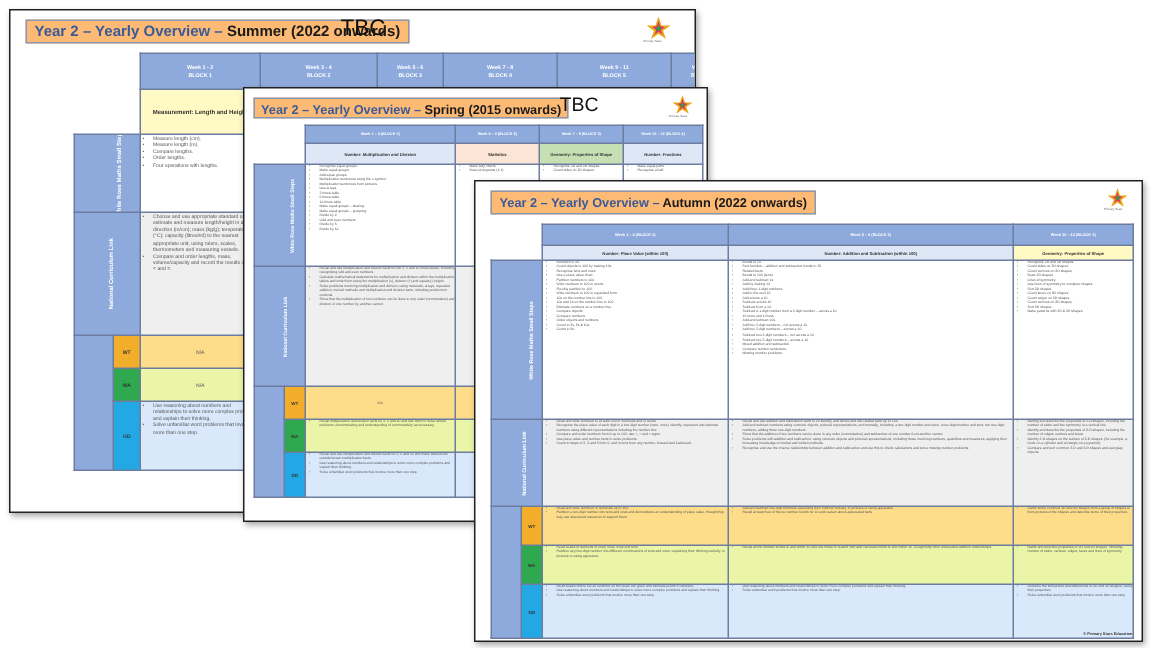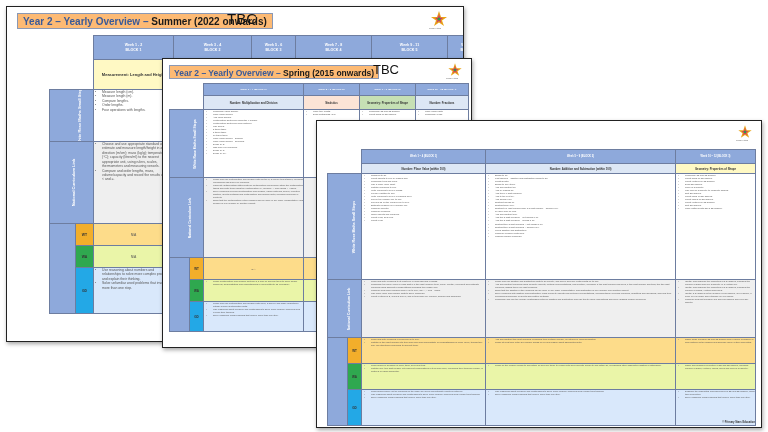--- a/index.html
+++ b/index.html
@@ -335,20 +335,23 @@
           </td>
       <td class="cell gd"></td>
           <td class="cell gd"></td>
           <td class="cell gd"></td>
     </tr>
   </tbody>
     </table>
 </div>
 
 <div class="page" id="autumn">
+  <div class="title-box">
+    <span>Year 2 – Yearly Overview – </span><span class="season">Autumn  (2022 onwards)</span>
+  </div>
   <div class="logo" style="left:418px;top:4px;width:22px;height:20px;">
     <svg class="star" width="20" height="14" viewBox="0 0 24 16">
       <polygon points="12,0 14,6 20,6 15,9.5 17,15 12,11.5 7,15 9,9.5 4,6 10,6" fill="#e8a317"></polygon>
       <polygon points="12,3 13,6.5 16,7 13.5,9 14.5,12 12,10 9.5,12 10.5,9 8,7 11,6.5" fill="#d6336c"></polygon>
       <circle cx="12" cy="8" r="1.5" fill="#2f9e44"></circle>
     </svg>
     <span class="brand" style="left:1px;top:14px;">Primary Stars</span>
   </div>
   <table class="ov">
     <colgroup>

